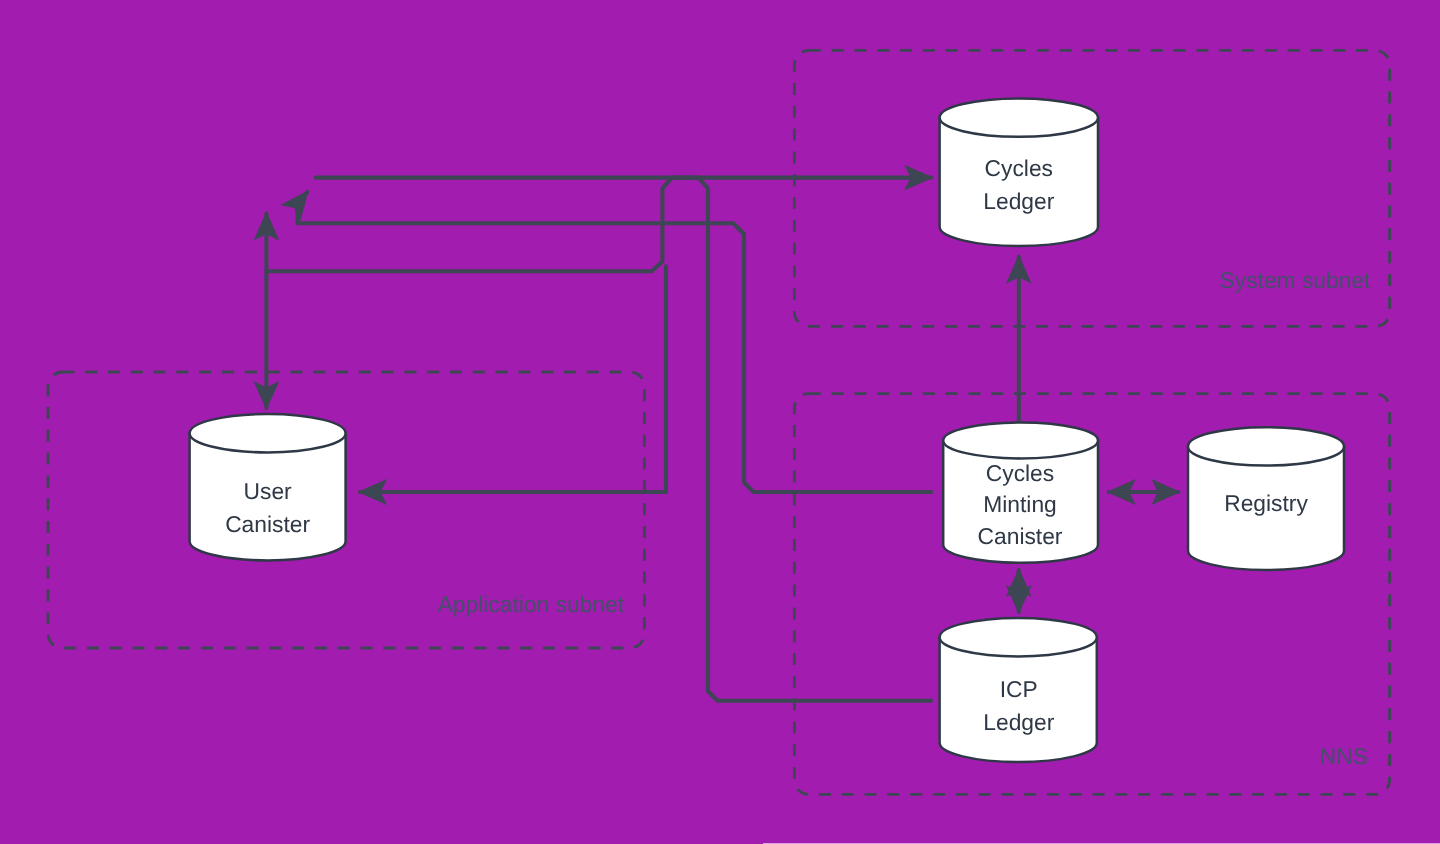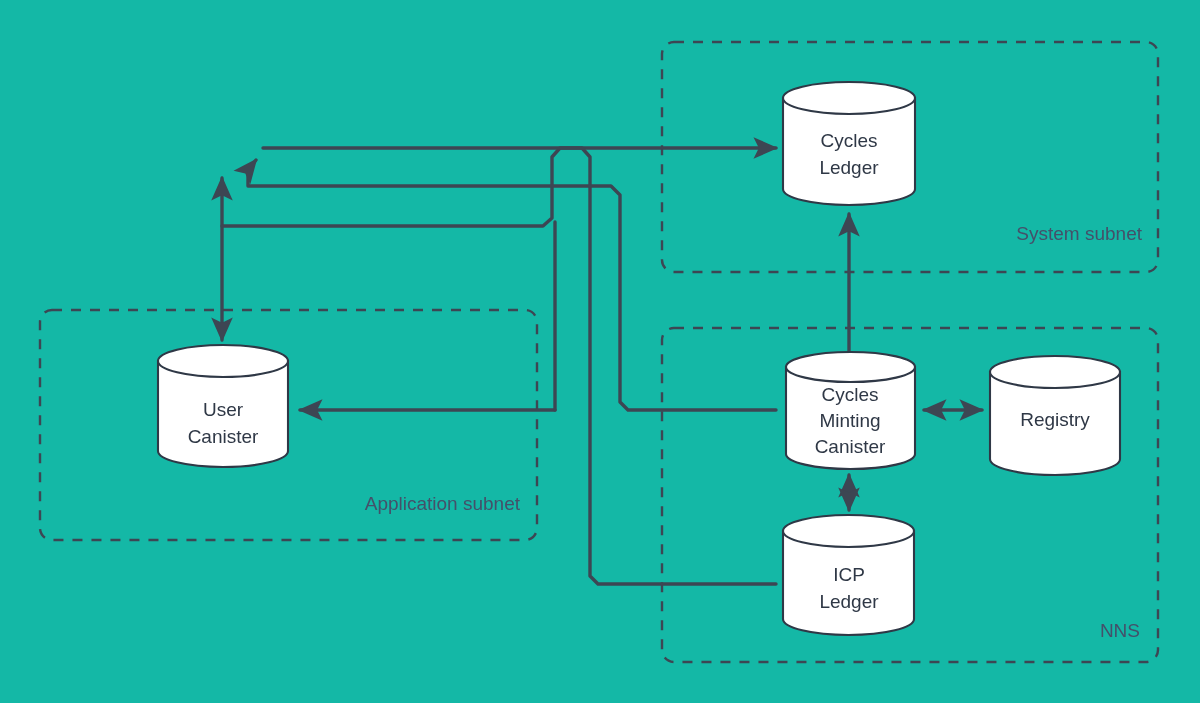--- a/index.html
+++ b/index.html
@@ -1,18 +1,18 @@
 <!DOCTYPE html>
 <html><head>
 <meta charset="utf-8">
 <style>
   html,body{margin:0;padding:0;background:#ffffff;}
   body{width:1200px;height:703px;overflow:hidden;
        font-family:"Liberation Sans","DejaVu Sans",sans-serif;}
-  #diagram{position:relative;width:1200px;height:703px;background:#14b8a6;}
+  #diagram{position:relative;width:1200px;height:703px;background:#a21caf;}
   svg{display:block;}
   .node-label{font-family:"Liberation Sans","DejaVu Sans",sans-serif;font-size:19px;fill:#2f3846;}
   .subnet-label{font-family:"Liberation Sans","DejaVu Sans",sans-serif;font-size:19px;fill:#44506a;}
 </style>
 </head>
 <body>
 
 <div id="diagram">
   <svg width="1200" height="703" viewBox="0 0 1200 703">
     <defs>

